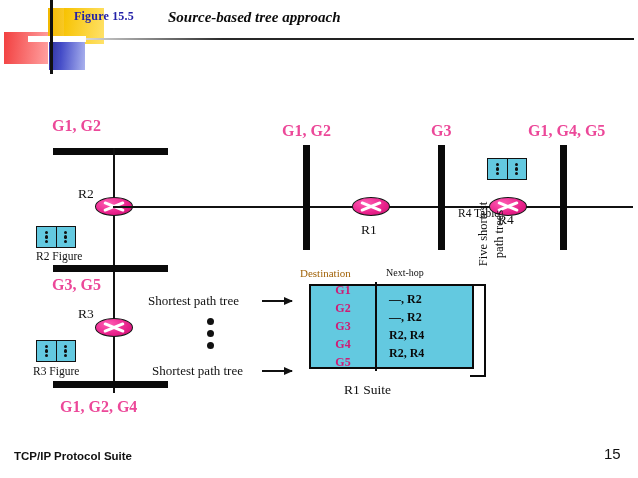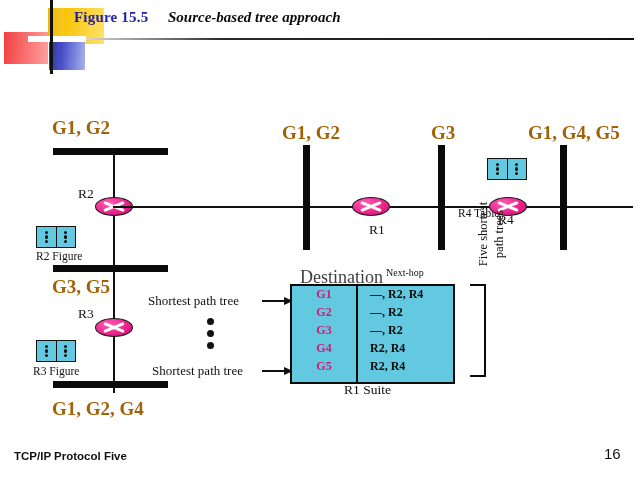--- a/index.html
+++ b/index.html
@@ -16,29 +16,29 @@
              background:linear-gradient(90deg,#f2b800,#fcd23c);}
   .lg-red{position:absolute;left:4px;top:32px;width:44px;height:32px;
           background:linear-gradient(95deg,#f24040,#ffa0a0);}
   .lg-blue{position:absolute;left:49px;top:36px;width:18px;height:34px;
           background:linear-gradient(95deg,#2b2f9e,#5b63d6);}
   .lg-blue2{position:absolute;left:60px;top:36px;width:25px;height:34px;
           background:linear-gradient(95deg,#3a42c4,#aab2ee);}
   .lg-bar{position:absolute;left:50px;top:0px;width:3px;height:74px;background:#111;}
   .lg-white{position:absolute;left:28px;top:36px;width:58px;height:6px;background:#fff;}
 
-  #title-fig{left:74px;top:9px;font-size:15px;font-weight:bold;color:#2321a8;
+  #title-fig{left:74px;top:9px;font-size:12px;font-weight:bold;color:#2321a8;
              font-style:normal;letter-spacing:.2px;}
   #title-txt{left:168px;top:9px;font-size:15px;font-weight:bold;font-style:italic;
              color:#0b0b0b;}
   #hrule{left:86px;top:38px;width:548px;height:2px;
          background:linear-gradient(90deg,#d8d8d8,#2a2a2a 25%,#111);}
 
   
-  .glabel{color:#a16207;font-weight:bold;font-size:19px;white-space:nowrap;}
+  .glabel{color:#ec4899;font-weight:bold;font-size:16px;white-space:nowrap;}
   .rlabel{color:#111;font-size:13.5px;white-space:nowrap;}
   .tlabel{color:#111;font-size:11.5px;white-space:nowrap;}
 
   .hbar{background:#0a0a0a;height:7px;}
   .vbar{background:#0a0a0a;width:7px;}
   .wire{background:#111;}
   .wire-h{height:1.5px;}
   .wire-v{width:1.5px;}
 
   .router{width:38px;height:19px;border-radius:50%/50%;
@@ -51,29 +51,29 @@
   .router .x i.b{transform:rotate(-22deg);}
 
   .tbl-icon{width:40px;height:22px;background:#63c9e0;border:1.7px solid #111;
             box-sizing:border-box;display:flex;}
   .tbl-icon .cell{flex:1;display:flex;flex-direction:column;justify-content:center;
                   align-items:center;gap:1.5px;}
   .tbl-icon .cell+.cell{border-left:1.7px solid #111;}
   .tbl-icon .dot{width:3.2px;height:3.2px;background:#111;border-radius:50%;}
 
   
-  #r1table{left:290px;top:284px;width:165px;height:100px;
-           background:#63c9e0;border:2px solid #0a0a0a;box-sizing:border-box;display:flex;}
+  #r1table{left:309px;top:284px;width:165px;height:85px;
+           background:#63c9e0;border:2px solid #0a0a0a;box-sizing:border-box;display:flex;align-items:center;}
   #r1table .col-dest{width:66px;border-right:2px solid #0a0a0a;box-sizing:border-box;}
   #r1table .col-next{flex:1;}
   #r1table .row{height:17.8px;display:flex;align-items:center;}
   #r1table .col-dest .row{justify-content:center;color:#d01a74;font-weight:bold;font-size:12px;}
   #r1table .col-next .row{padding-left:12px;color:#0a0a0a;font-weight:bold;font-size:12px;}
 
-  #hdr-dest{left:300px;top:267px;font-size:18px;color:#404040;}
+  #hdr-dest{left:300px;top:267px;font-size:11px;color:#a16207;}
   #hdr-next{left:386px;top:267px;font-size:10px;color:#111;}
   #r1-caption{left:344px;top:382px;font-size:13.5px;color:#111;}
 
   
   #bracket{left:470px;top:284px;width:16px;height:93px;
            border:2px solid #0a0a0a;border-left:none;box-sizing:border-box;}
   #five-lbl{left:476px;top:282px;width:96px;height:16px;
             transform:rotate(-90deg);transform-origin:left top;
             font-size:12.5px;color:#111;text-align:center;line-height:15px;}
   #five-lbl2{left:492px;top:282px;width:96px;height:16px;
@@ -158,34 +158,34 @@
     </span>
   <span class="cell">
     <i class="dot"></i>
       <i class="dot"></i>
       <i class="dot"></i>
     </span>
 </div>
 <div class="abs tlabel" style="left:33px;top:365px;">R3 Figure</div>
 
 <div class="abs hbar" style="left:53px;top:381px;width:115px;"></div>
-<div class="abs glabel" style="left:52px;top:398px;">G1, G2, G4</div>
+<div class="abs glabel" style="left:60px;top:398px;">G1, G2, G4</div>
 
 <div class="abs wire wire-h" style="left:113px;top:206px;width:520px;"></div>
 
 <div class="abs glabel" style="left:282px;top:122px;">G1, G2</div>
 <div class="abs vbar" style="left:303px;top:145px;height:105px;"></div>
 
 <div class="abs router" style="left:352px;top:197px;">
   <span class="x">
       <i class="a"></i>
       <i class="b"></i>
     </span>
 </div>
-<div class="abs rlabel" style="left:369px;top:222px;">R1</div>
+<div class="abs rlabel" style="left:361px;top:222px;">R1</div>
 
 <div class="abs glabel" style="left:431px;top:122px;">G3</div>
 <div class="abs vbar" style="left:438px;top:145px;height:105px;"></div>
 
 <div class="abs tbl-icon" style="left:487px;top:158px;">
   <span class="cell">
     <i class="dot"></i>
       <i class="dot"></i>
       <i class="dot"></i>
     </span>
@@ -225,27 +225,26 @@
 
 <div class="abs" id="r1table">
   <div class="col-dest">
     <div class="row">G1</div>
     <div class="row">G2</div>
     <div class="row">G3</div>
     <div class="row">G4</div>
     <div class="row">G5</div>
   </div>
   <div class="col-next">
-    <div class="row">—, R2, R4</div>
     <div class="row">—, R2</div>
     <div class="row">—, R2</div>
     <div class="row">R2, R4</div>
     <div class="row">R2, R4</div>
   </div>
 </div>
 <div class="abs" id="r1-caption">R1 Suite</div>
 
 <div class="abs" id="bracket"></div>
 <div class="abs" id="five-lbl">Five shortest</div>
 <div class="abs" id="five-lbl2">path trees</div>
 
-<div class="abs" id="foot-left">TCP/IP Protocol Five</div>
-<div class="abs" id="foot-right">16</div>
+<div class="abs" id="foot-left">TCP/IP Protocol Suite</div>
+<div class="abs" id="foot-right">15</div>
 
 </body></html>

